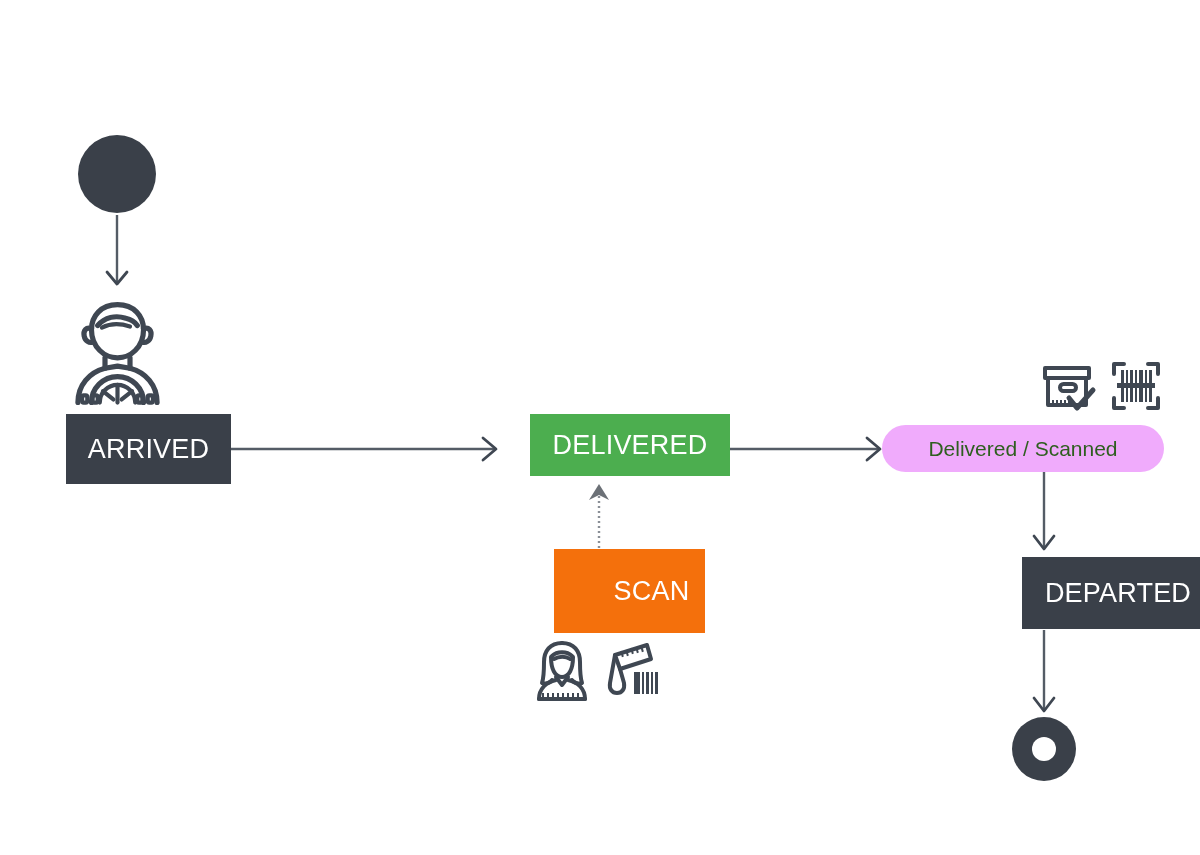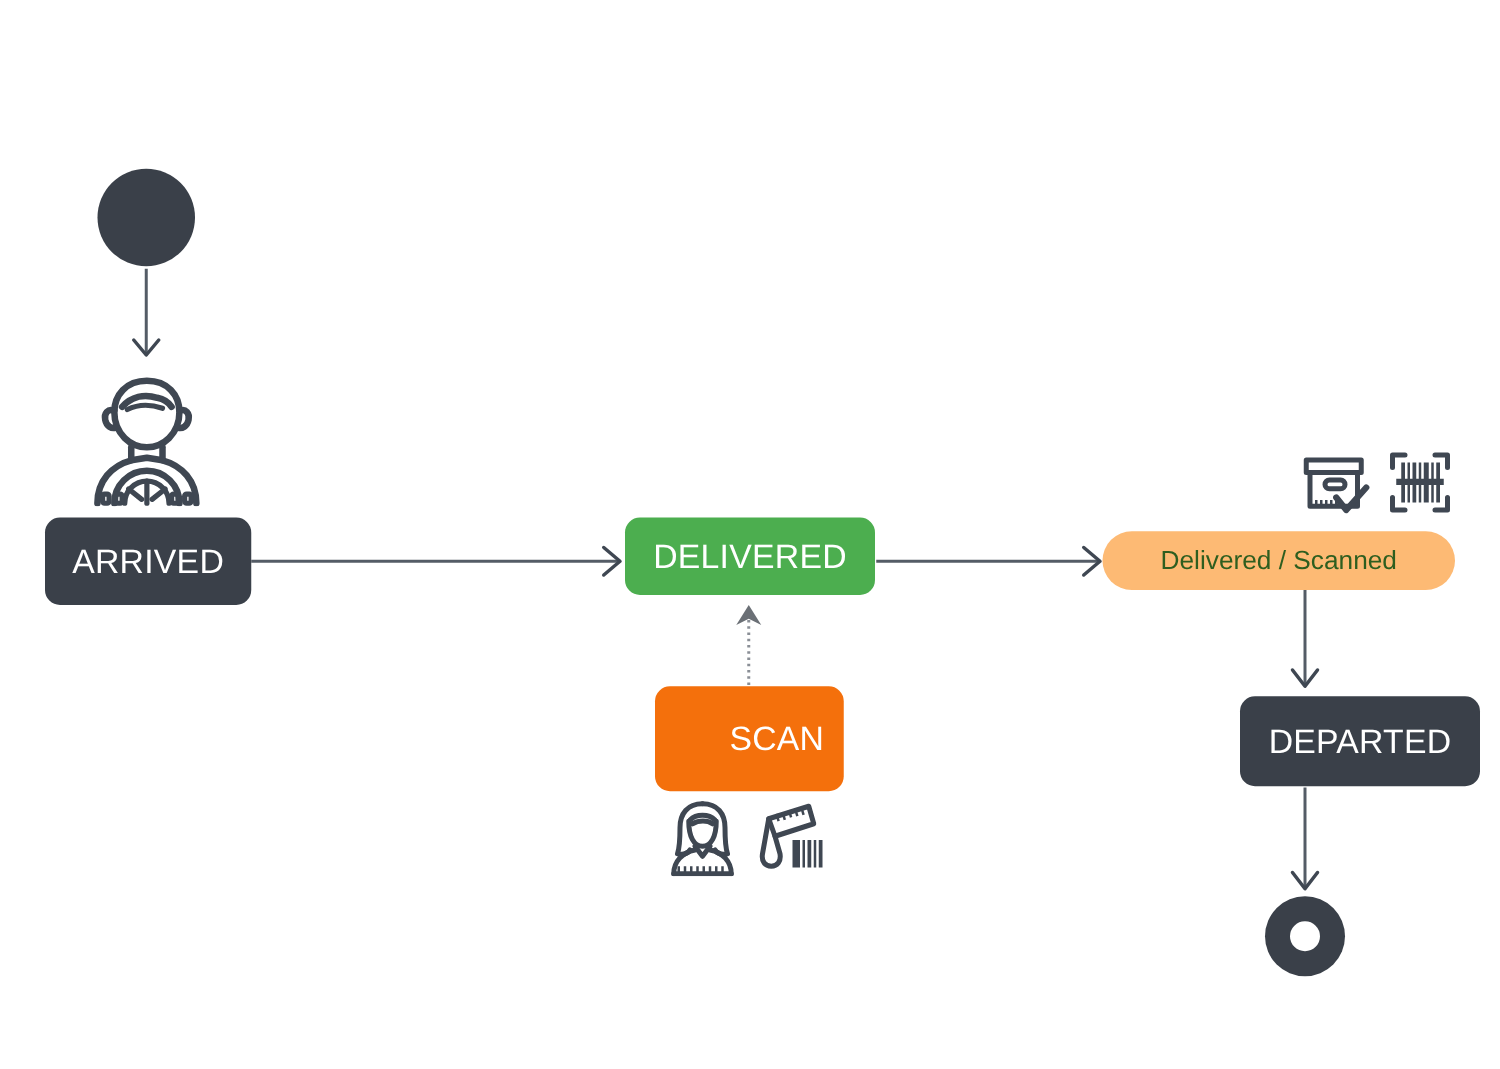--- a/index.html
+++ b/index.html
@@ -22,32 +22,33 @@
     position: absolute;
     box-sizing: border-box;
     display: flex;
     align-items: center;
     justify-content: center;
     line-height: 1;
     white-space: nowrap;
   }
   
   .state-box {
-    border-radius: 12px;
+    border-radius: 0;
     color: #ffffff;
     font-size: 27px;
     letter-spacing: 0.2px;
+    margin-left: 30px;
   }
   .state-dark   { background: #3a4049; }
   .state-green  { background: #4cae4f; }
   .state-orange { background: #f4700c; }
 
   
   .pill {
-    background: #fdba74;
+    background: #f0abfc;
     color: #2e5e1f;
     border-radius: 999px;
     font-size: 21px;
   }
 
   
   .start-node {
     position: absolute;
     border-radius: 50%;
     background: #3a4049;

